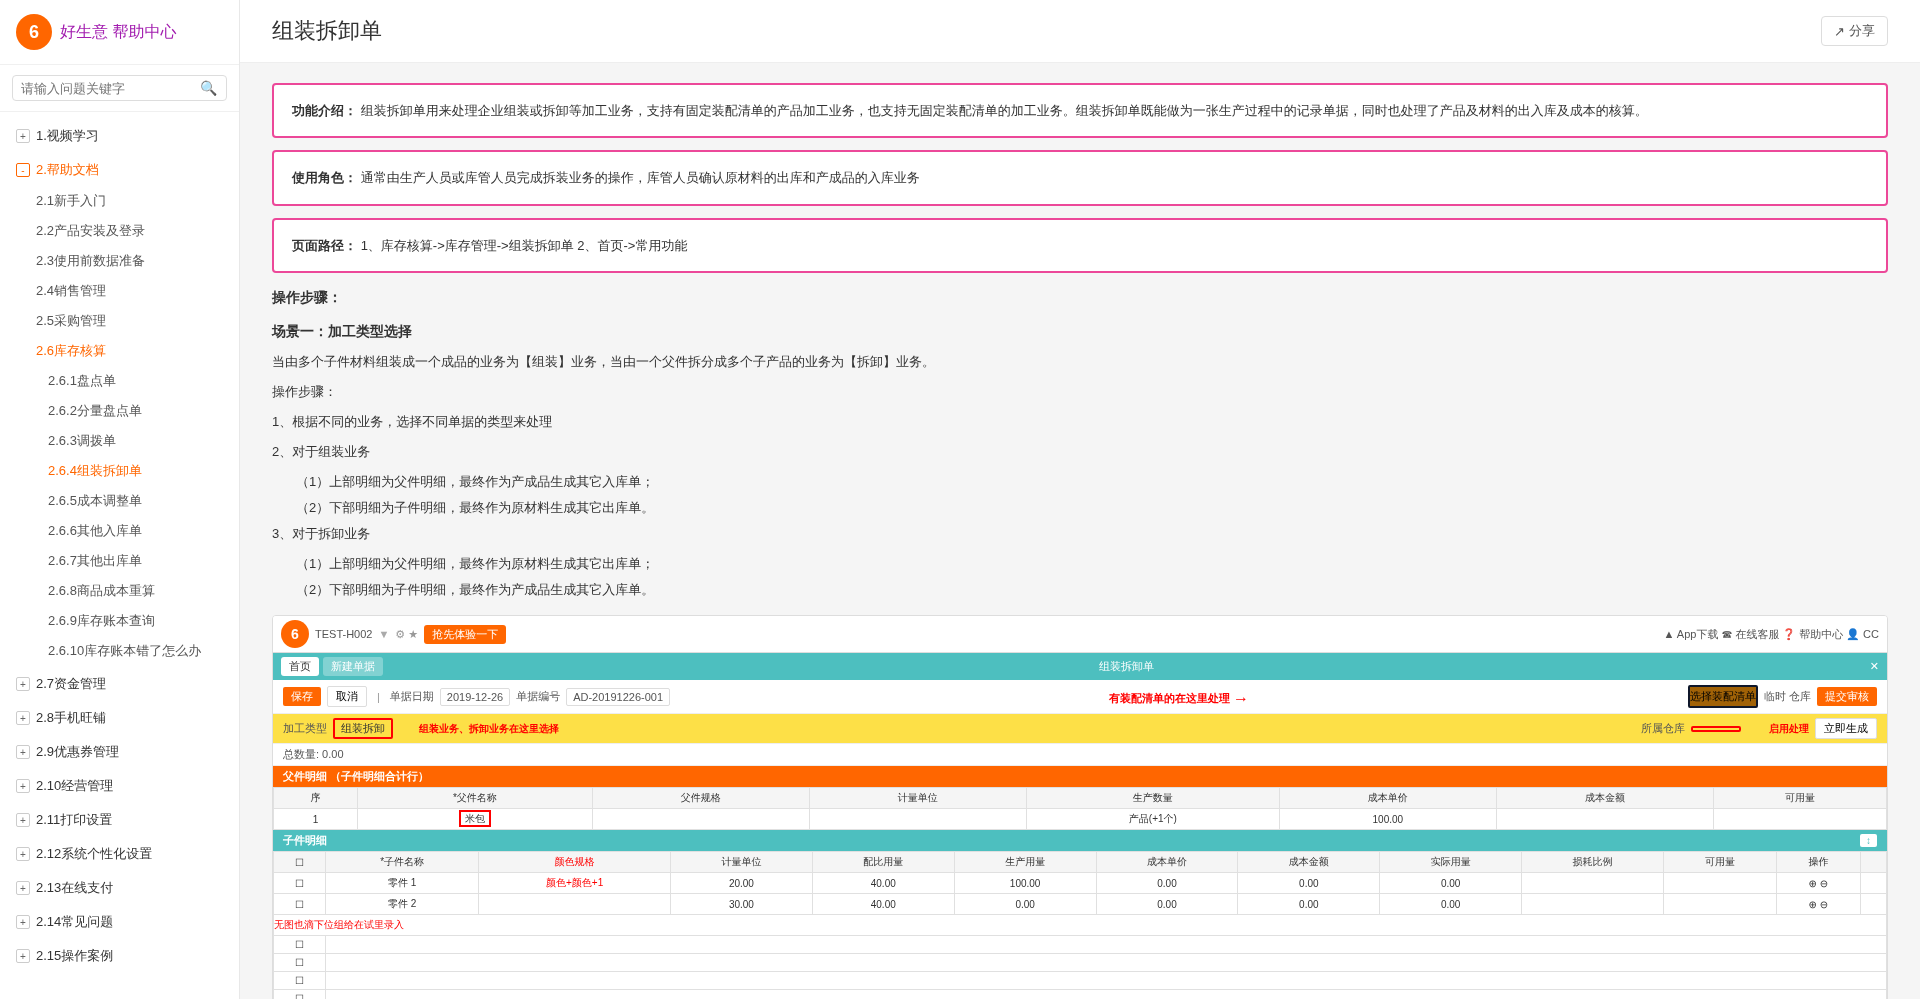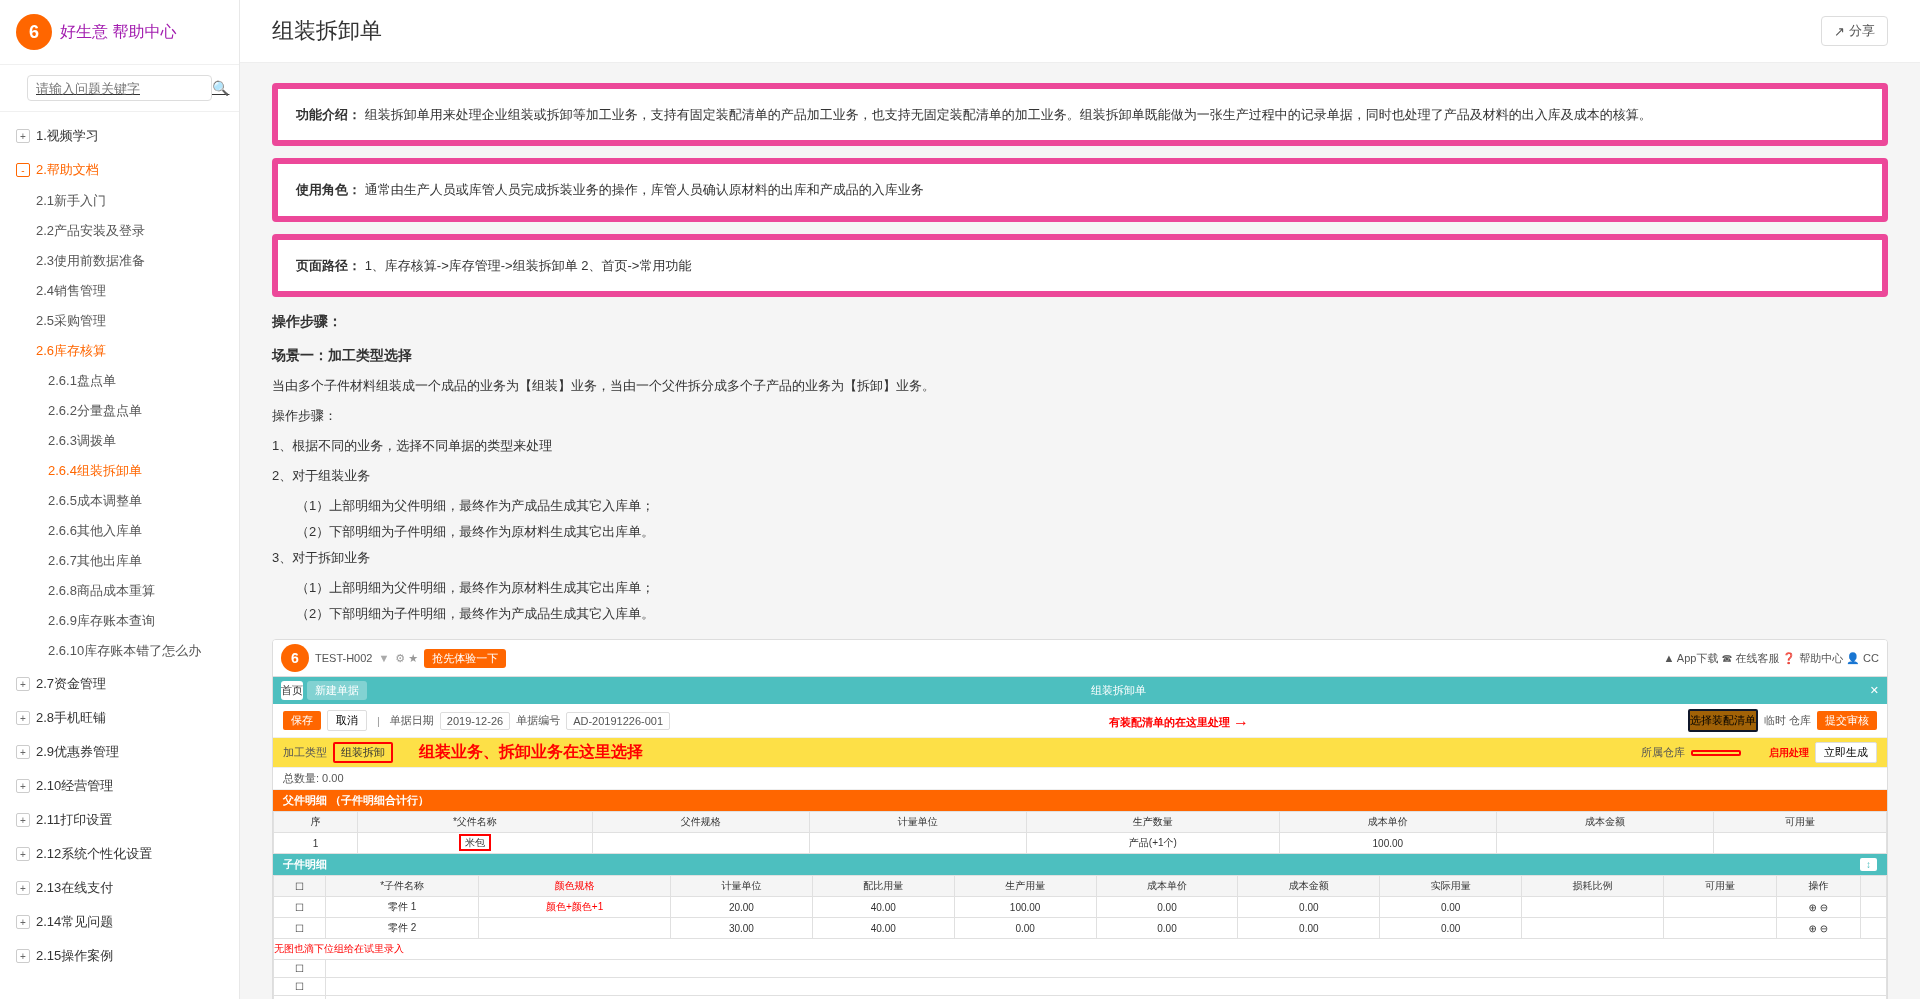--- a/index.html
+++ b/index.html
@@ -39,23 +39,22 @@
       flex-shrink: 0;
     }
 
     .logo-text {
       font-size: 16px;
       font-weight: normal;
       color: #a21caf;
     }
 
     .search-area {
-      padding: 10px 27px;
+      padding: 10px 12px;
       border-bottom: 1px solid #f0f0f0;
-      text-decoration: underline;
     }
 
     .search-box {
       display: flex;
       align-items: center;
       border: 1px solid #ddd;
       border-radius: 4px;
       padding: 4px 8px;
       background: #fff;
     }
@@ -175,21 +174,21 @@
       font-size: 13px;
     }
 
     .content-body {
       padding: 20px 32px;
       flex: 1;
     }
 
     .info-block {
       background: #fff;
-      border: 6px solid #ec4899;
+      border: 2px solid #ec4899;
       border-radius: 4px;
       padding: 14px 18px;
       margin-bottom: 12px;
       font-size: 13px;
       line-height: 1.8;
       color: #333;
     }
 
     .info-block .label-bold {
       font-weight: bold;
@@ -496,21 +495,21 @@
           <span style="color:#555;font-size:11px;">TEST-H002</span>
           <span style="color:#aaa;font-size:11px;">▼</span>
           <span style="color:#999;font-size:11px;">⚙ ★</span>
           <div class="sim-orange-pill">抢先体验一下</div>
           <div style="flex:1;"></div>
           <span style="color:#555;font-size:11px;">▲ App下载 ☎ 在线客服 ❓ 帮助中心 👤 CC</span>
         </div>
 
         <div class="sim-teal-header">
           <div style="display:flex;gap:4px;align-items:center;">
-            <span style="background:#fff;color:#333;padding:2px 0;border-radius:3px;font-size:11px;">首页</span>
+            <span style="background:#fff;color:#333;padding:2px 8px;border-radius:3px;font-size:11px;">首页</span>
             <span style="background:rgba(255,255,255,0.3);color:#fff;padding:2px 8px;border-radius:3px;font-size:11px;">新建单据</span>
           </div>
           <div style="display:flex;gap:4px;align-items:center;">
             <span style="font-size:11px;">组装拆卸单</span>
           </div>
           <span style="cursor:pointer;">✕</span>
         </div>
 
         <div style="background:#fff;padding:5px 10px;border-bottom:1px solid #eee;display:flex;align-items:center;gap:6px;font-size:11px;">
           <button style="background:#f60;color:#fff;border:none;padding:2px 8px;border-radius:2px;font-size:11px;cursor:pointer;">保存</button>
@@ -526,21 +525,21 @@
           </div>
           <button style="border:2px solid #0f172a;background:#a16207;padding:2px 0;border-radius:2px;font-size:11px;cursor:pointer;">选择装配清单</button>
           <span style="font-size:11px;color:#555;">临时 仓库</span>
           <button style="background:#f60;color:#fff;border:none;padding:2px 8px;border-radius:2px;font-size:11px;cursor:pointer;">提交审核</button>
         </div>
 
         <div style="background:#fde047;padding:4px 10px;border-bottom:1px solid #eee;display:flex;align-items:center;gap:6px;font-size:11px;">
           <span style="color:#555;">加工类型</span>
           <div style="border:2px solid red;border-radius:2px;padding:1px 6px;font-size:11px;">组装拆卸</div>
           <div style="margin-left:20px;position:relative;">
-            <span style="color:red;font-size:16px;font-weight:bold;">组装业务、拆卸业务在这里选择</span>
+            <span style="color:red;font-size:10px;font-weight:bold;">组装业务、拆卸业务在这里选择</span>
           </div>
           <div style="flex:1;"></div>
           <span style="color:#555;font-size:11px;">所属仓库</span>
           <div style="border:2px solid red;border-radius:2px;padding:1px 40px 1px 6px;font-size:11px;"></div>
           <div style="margin-left:20px;">
             <span style="color:red;font-size:10px;font-weight:bold;margin-left:2px;">启用处理</span>
           </div>
           <button style="border:1px solid #ddd;background:#fff;padding:2px 8px;border-radius:2px;font-size:11px;">立即生成</button>
         </div>
 

